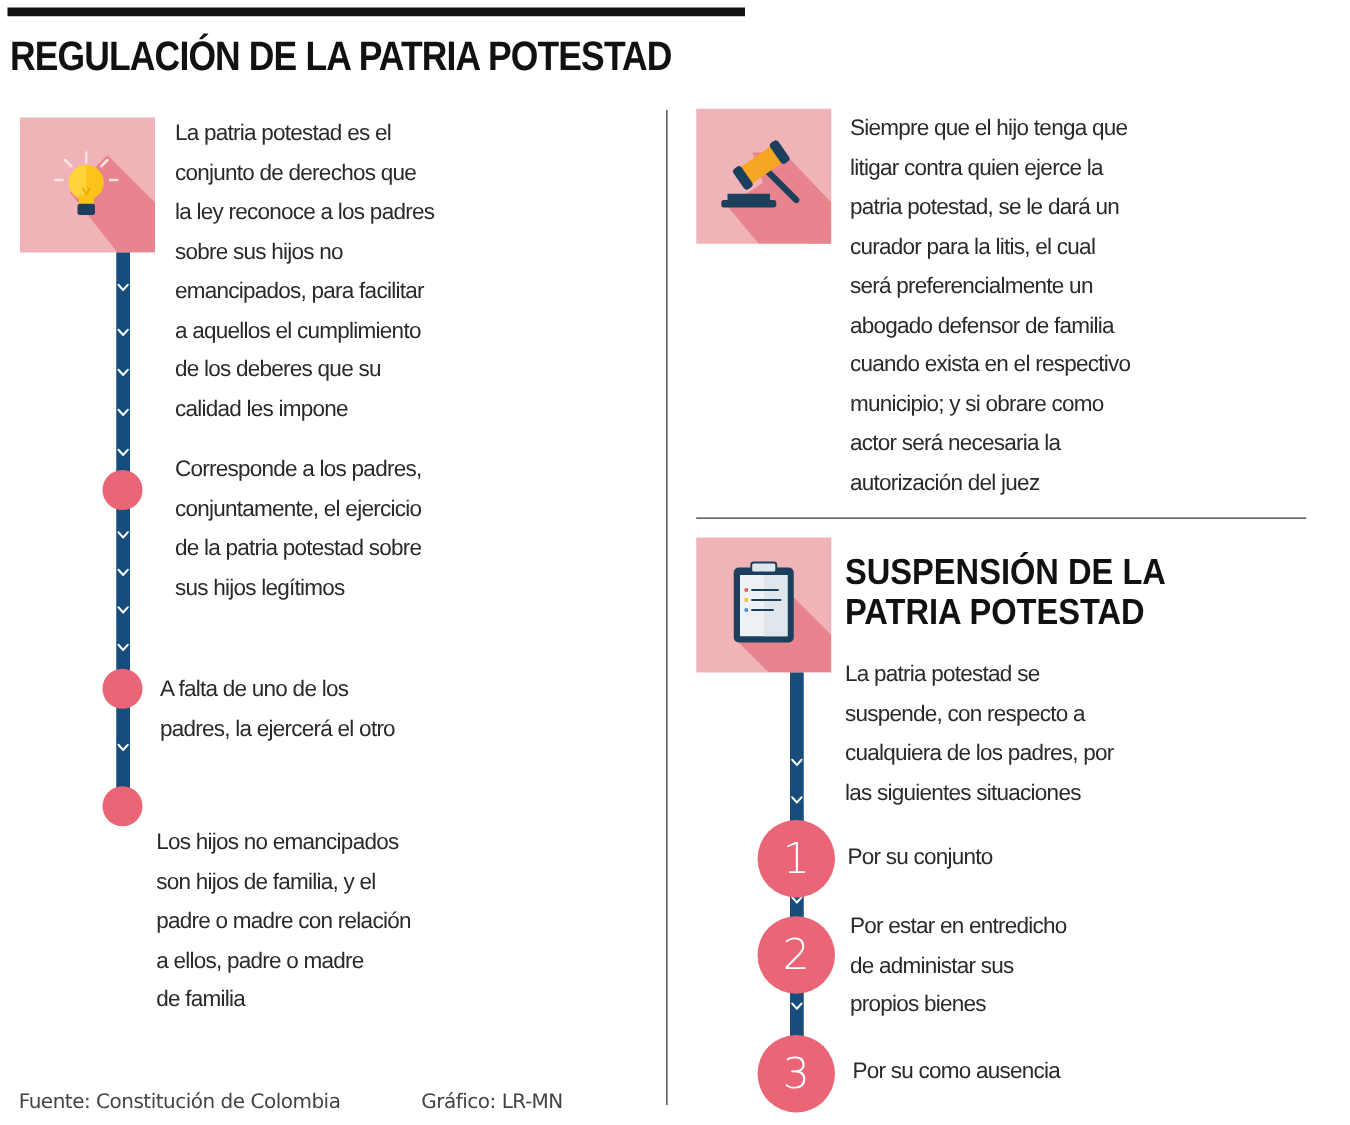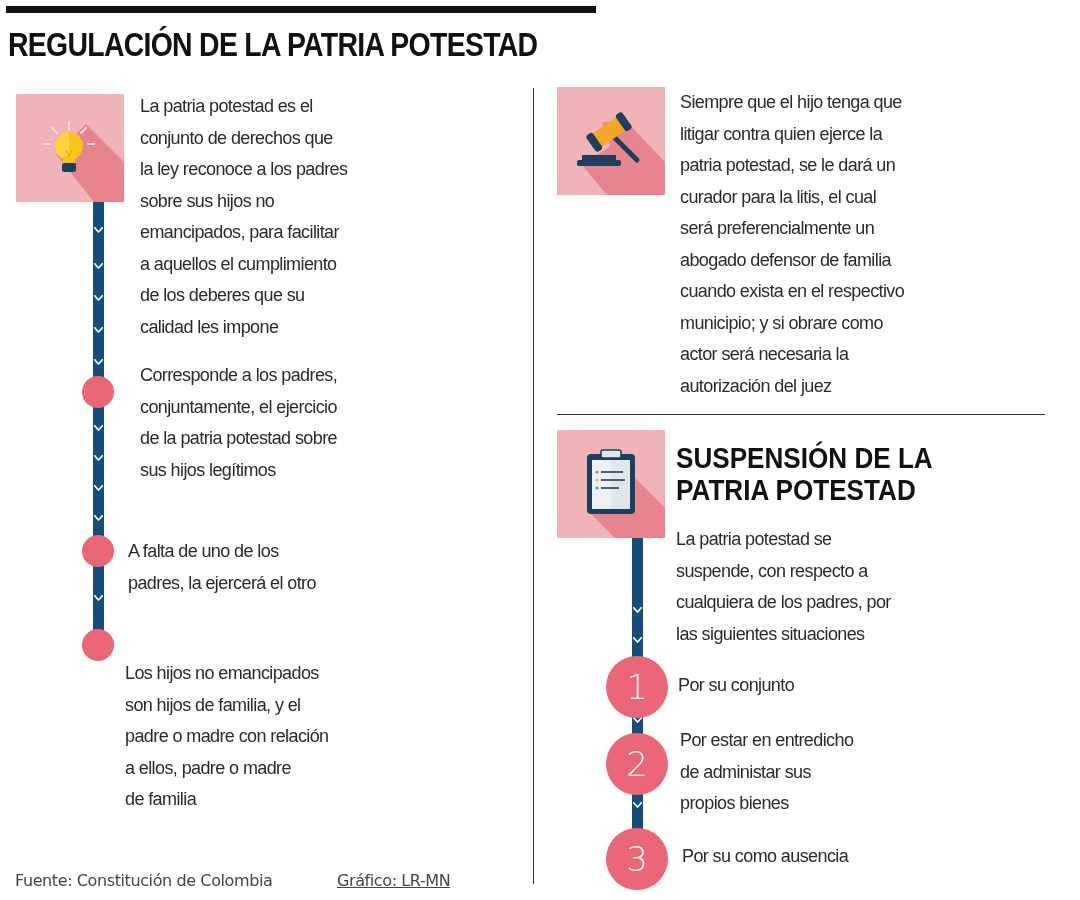--- a/index.html
+++ b/index.html
@@ -179,13 +179,13 @@
 <div class="body-text" style="left:680px; top:725px;">Por estar en entredicho
 de administar sus
 propios bienes</div>
 
 <div class="numdot" style="left:606px; top:828px;">
     <span>3</span>
   </div>
 <div class="body-text" style="left:682px; top:841px;">Por su como ausencia</div>
 
 <div class="footer" style="left:15px;">Fuente: Constitución de Colombia</div>
-<div class="footer" style="left:337px;text-decoration:underline;">Gráfico: LR-MN</div>
+<div class="footer" style="left:337px;">Gráfico: LR-MN</div>
 
 </body></html>

